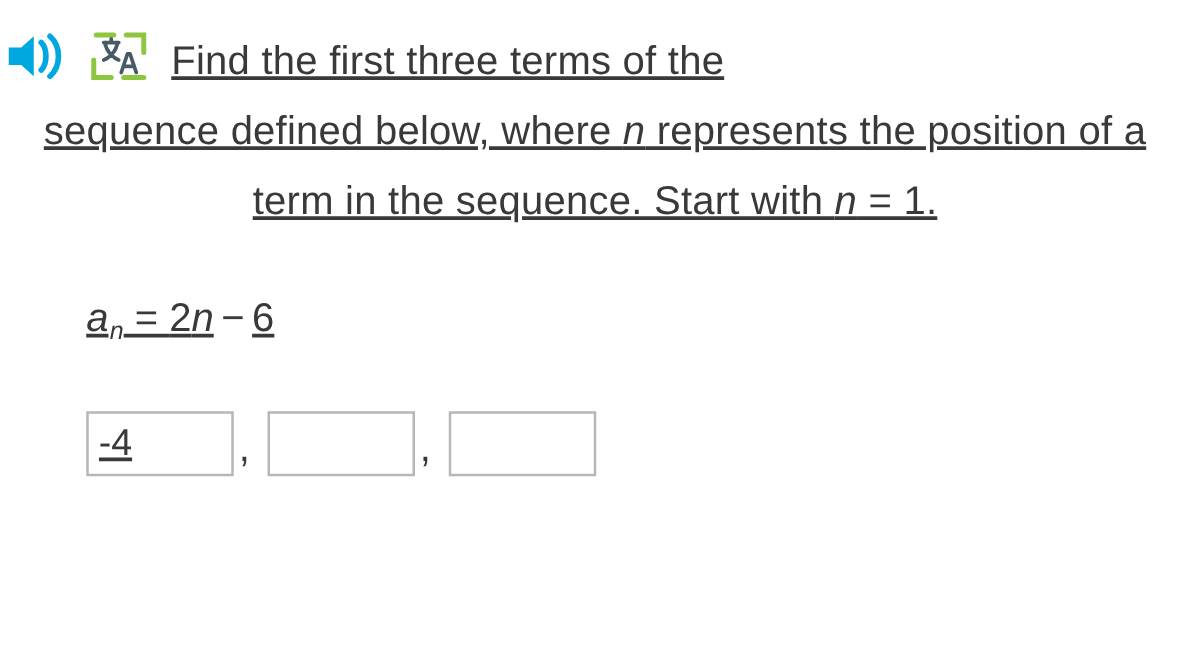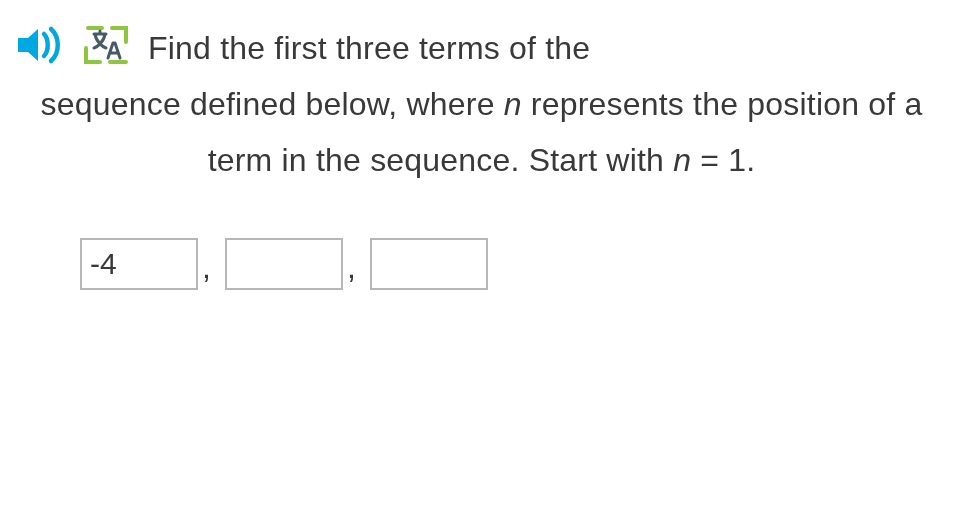--- a/index.html
+++ b/index.html
@@ -5,22 +5,23 @@
   html, body {
     margin: 0;
     padding: 0;
     width: 963px;
     height: 522px;
     background: #ffffff;
     font-family: Verdana, Arial, sans-serif;
     color: #393939;
   }
   .container {
-    padding: 20px 14px 20px 14px;
+    padding: 20px 14px 20px 3px;
     box-sizing: border-box;
+    text-decoration: underline;
   }
   .icon-row {
     display: flex;
     align-items: flex-start;
     gap: 18px;
   }
   .icon-holder {
     display: flex;
     gap: 18px;
     flex: 0 0 auto;
@@ -125,20 +126,23 @@
       </span>
     </div>
     <div class="prompt">
       <span class="prompt-first">Find the first three terms of the</span>
     </div>
   </div>
   <div class="prompt prompt-rest">
     <span>sequence defined below, where </span><span class="ital">n</span><span> represents the position of a term in the sequence. Start with </span><span class="ital">n</span><span> = 1.</span>
   </div>
 
+  <div class="formula-block">
+    <span class="an">a</span><span class="sub">n</span><span> = </span><span>2</span><span class="an">n</span><span class="minus"> − </span><span>6</span>
+  </div>
 
   <div class="answer-row">
     <input class="answer-box" value="-4" style="">
     <span class="sep">,</span>
     <input class="answer-box" value="" style="">
     <span class="sep">,</span>
     <input class="answer-box" value="" style="">
   </div>
 </div>
 

